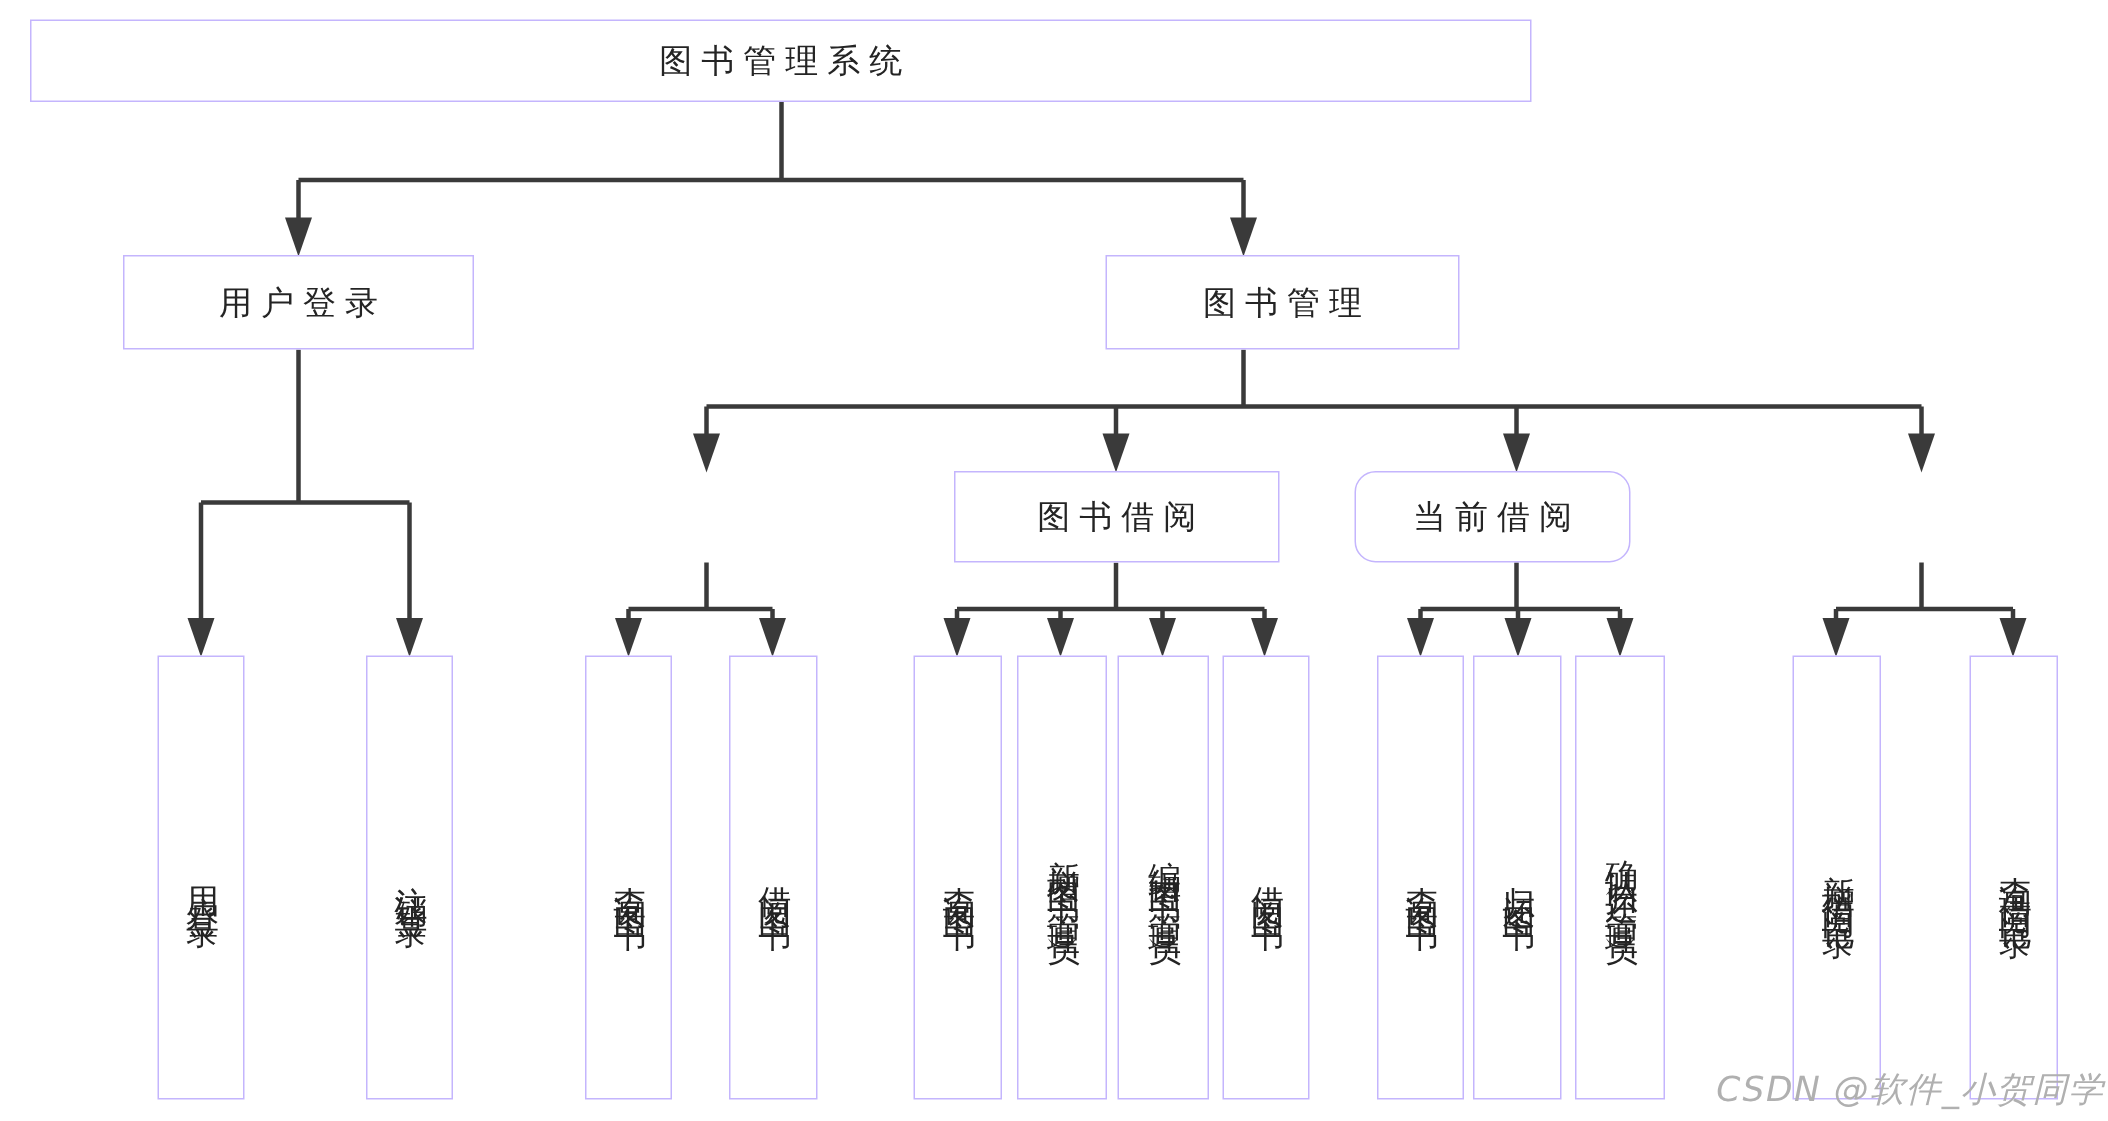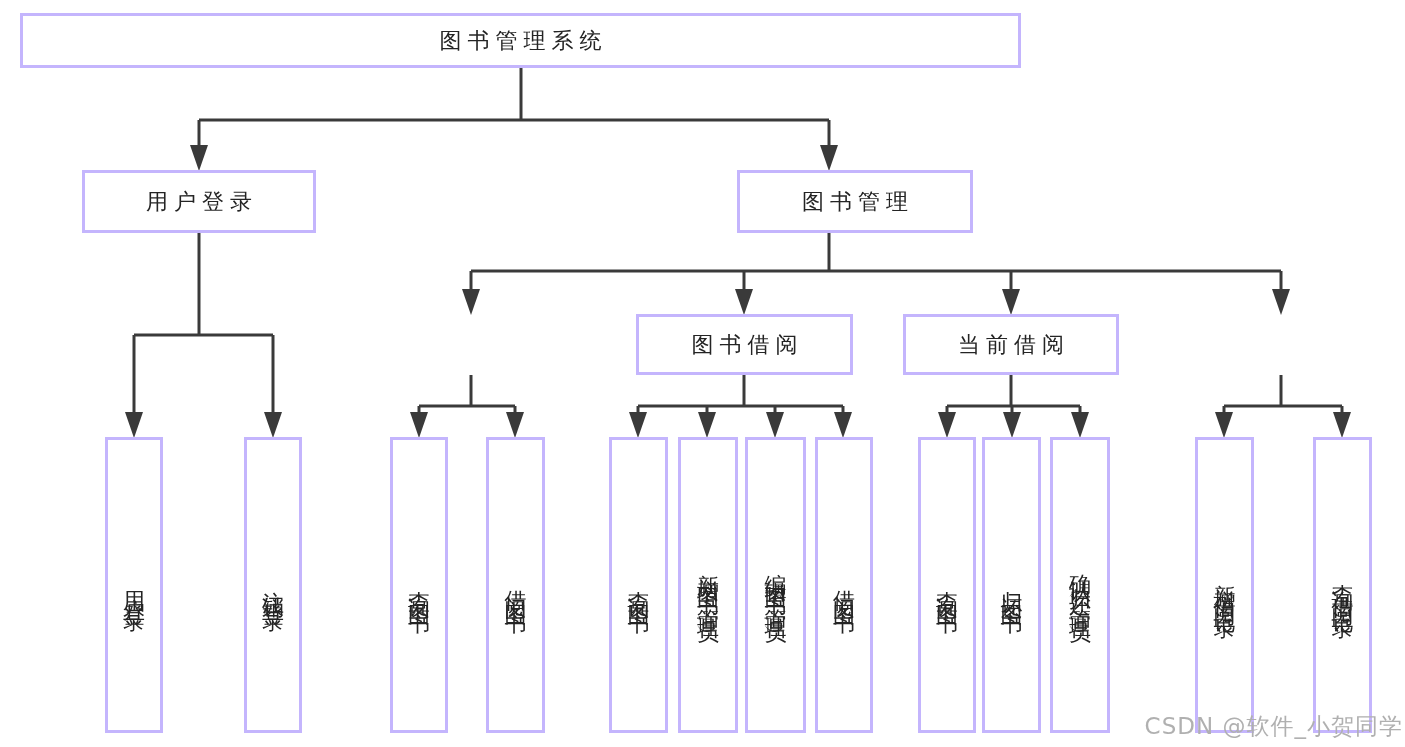--- a/index.html
+++ b/index.html
@@ -18,21 +18,21 @@
   svg.connectors {
     position: absolute;
     left: 0;
     top: 0;
     width: 1405px;
     height: 747px;
   }
   .node {
     position: absolute;
     box-sizing: border-box;
-    border: 3px solid #c4b5fd;
+    border: 1px solid #c4b5fd;
     background: #ffffff;
     display: flex;
     align-items: center;
     justify-content: center;
     z-index: 2;
   }
   .node-label {
     font-size: 22px;
     color: #242424;
     letter-spacing: 6px;
@@ -48,20 +48,21 @@
   }
   .watermark {
     position: absolute;
     right: 2px;
     bottom: 5px;
     font-size: 23px;
     letter-spacing: 1px;
     color: #b0b0b0;
     z-index: 5;
     white-space: nowrap;
+    font-style: italic;
   }
 </style>
 </head>
 <body>
 
 <div class="stage">
   <svg class="connectors" viewBox="0 0 1405 747" xmlns="http://www.w3.org/2000/svg">
       <line x1="521" y1="68" x2="521" y2="120" stroke="#3a3a3a" stroke-width="3"></line>
       <line x1="199" y1="120" x2="829" y2="120" stroke="#3a3a3a" stroke-width="3"></line>
       <line x1="199" y1="120" x2="199" y2="163" stroke="#3a3a3a" stroke-width="3"></line>
@@ -121,21 +122,21 @@
     </div>
     <div class="node" style="left: 82px; top: 170px; width: 234px; height: 63px;">
       <span class="node-label">用户登录</span>
     </div>
     <div class="node" style="left: 737px; top: 170px; width: 236px; height: 63px;">
       <span class="node-label">图书管理</span>
     </div>
     <div class="node" style="left: 636px; top: 314px; width: 217px; height: 61px;">
       <span class="node-label">图书借阅</span>
     </div>
-    <div class="node" style="left: 903px; top: 314px; width: 216px; height: 61px;">
+    <div class="node" style="left: 903px; top: 314px; width: 184px; height: 61px; border-radius: 14px;">
       <span class="node-label">当前借阅</span>
     </div>
     <div class="node vertical" style="left: 105px; top: 437px; width: 58px; height: 296px;">
       <span class="node-label">用户登录</span>
     </div>
     <div class="node vertical" style="left: 244px; top: 437px; width: 58px; height: 296px;">
       <span class="node-label">注销登录</span>
     </div>
     <div class="node vertical" style="left: 390px; top: 437px; width: 58px; height: 296px;">
       <span class="node-label">查询图书</span>

